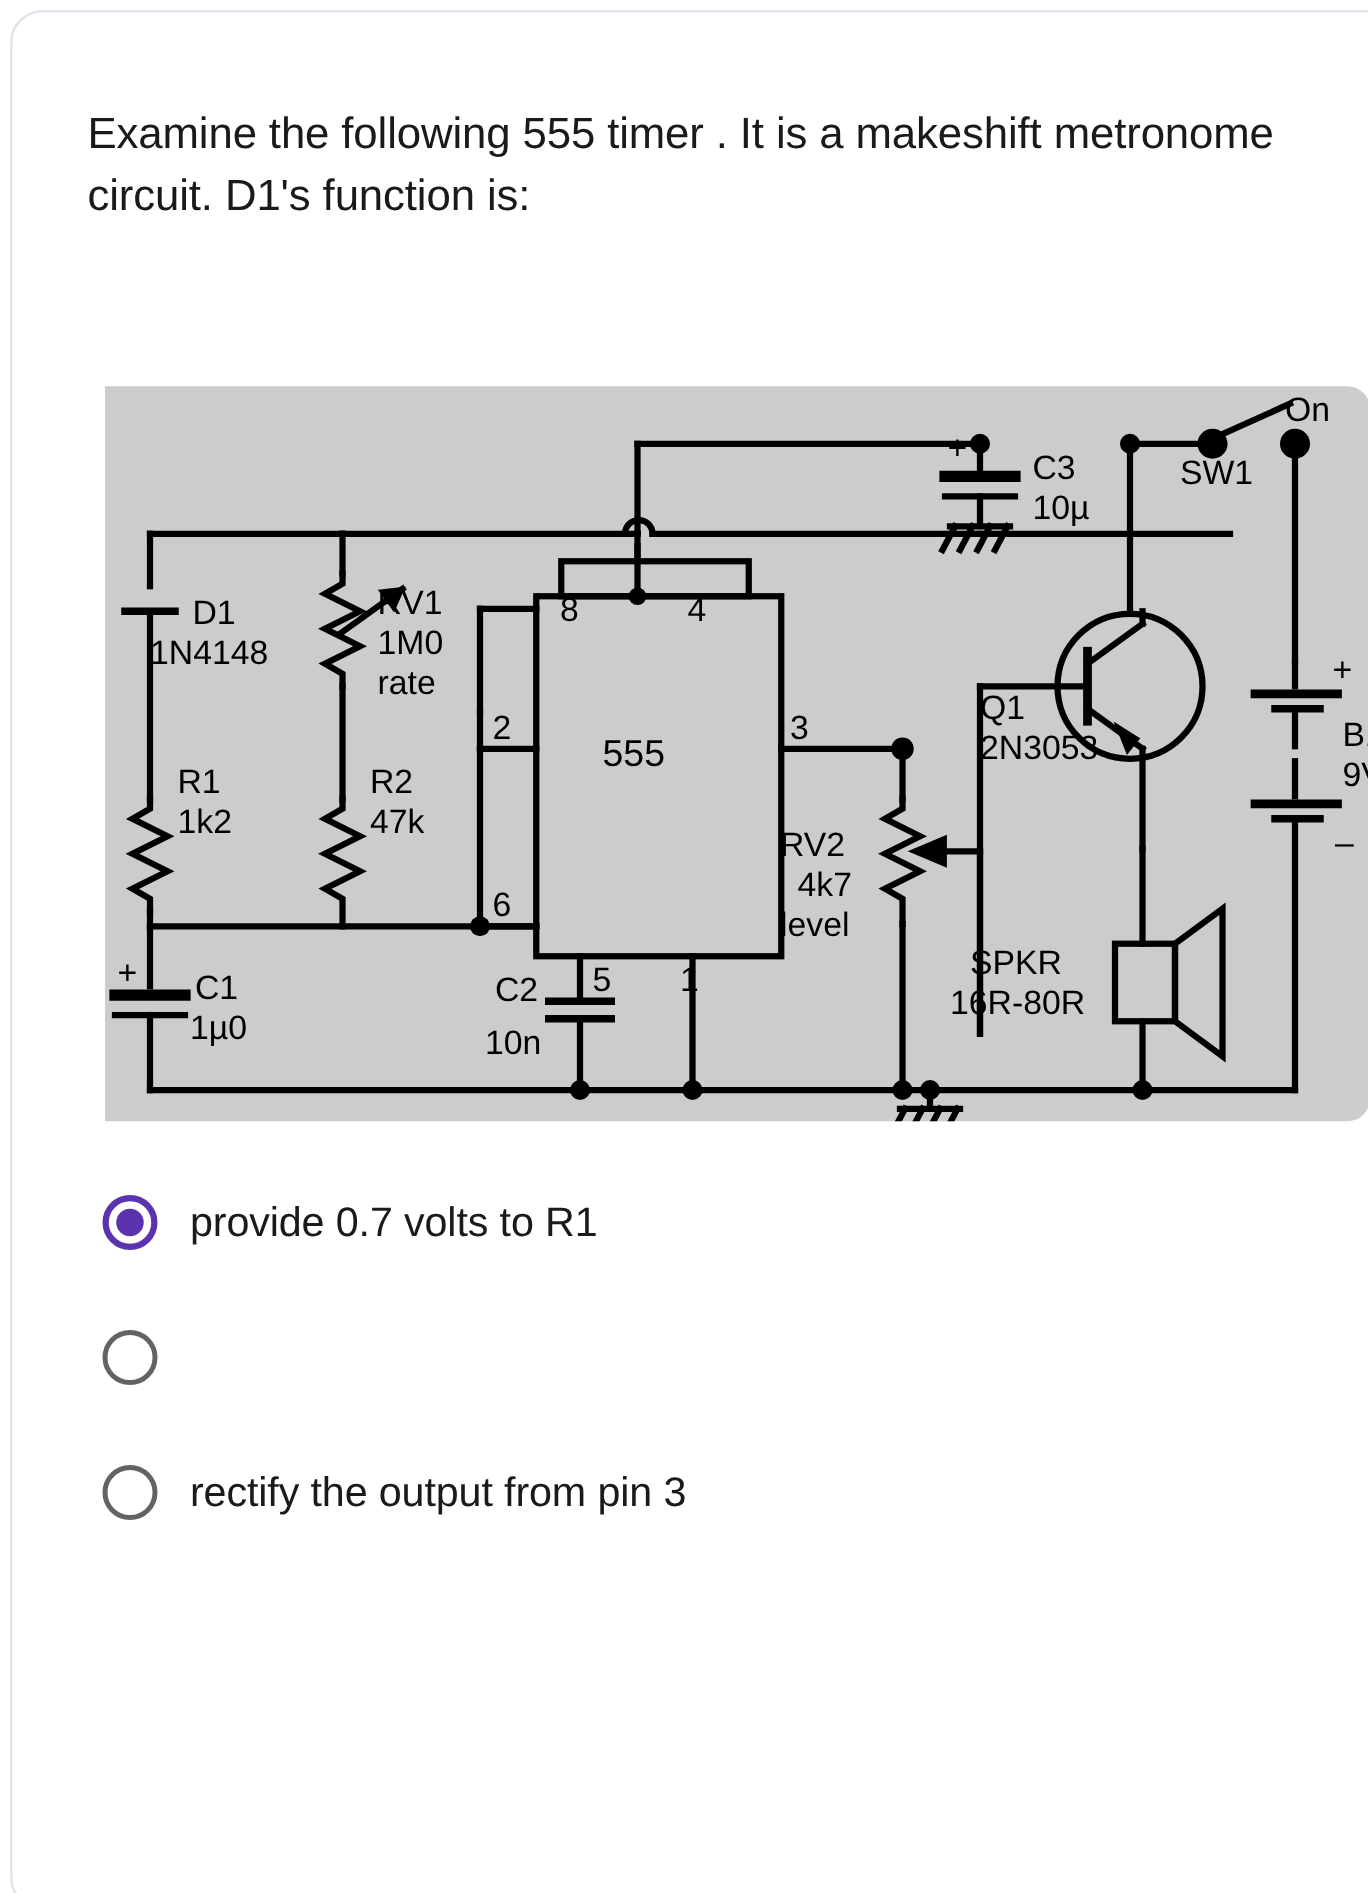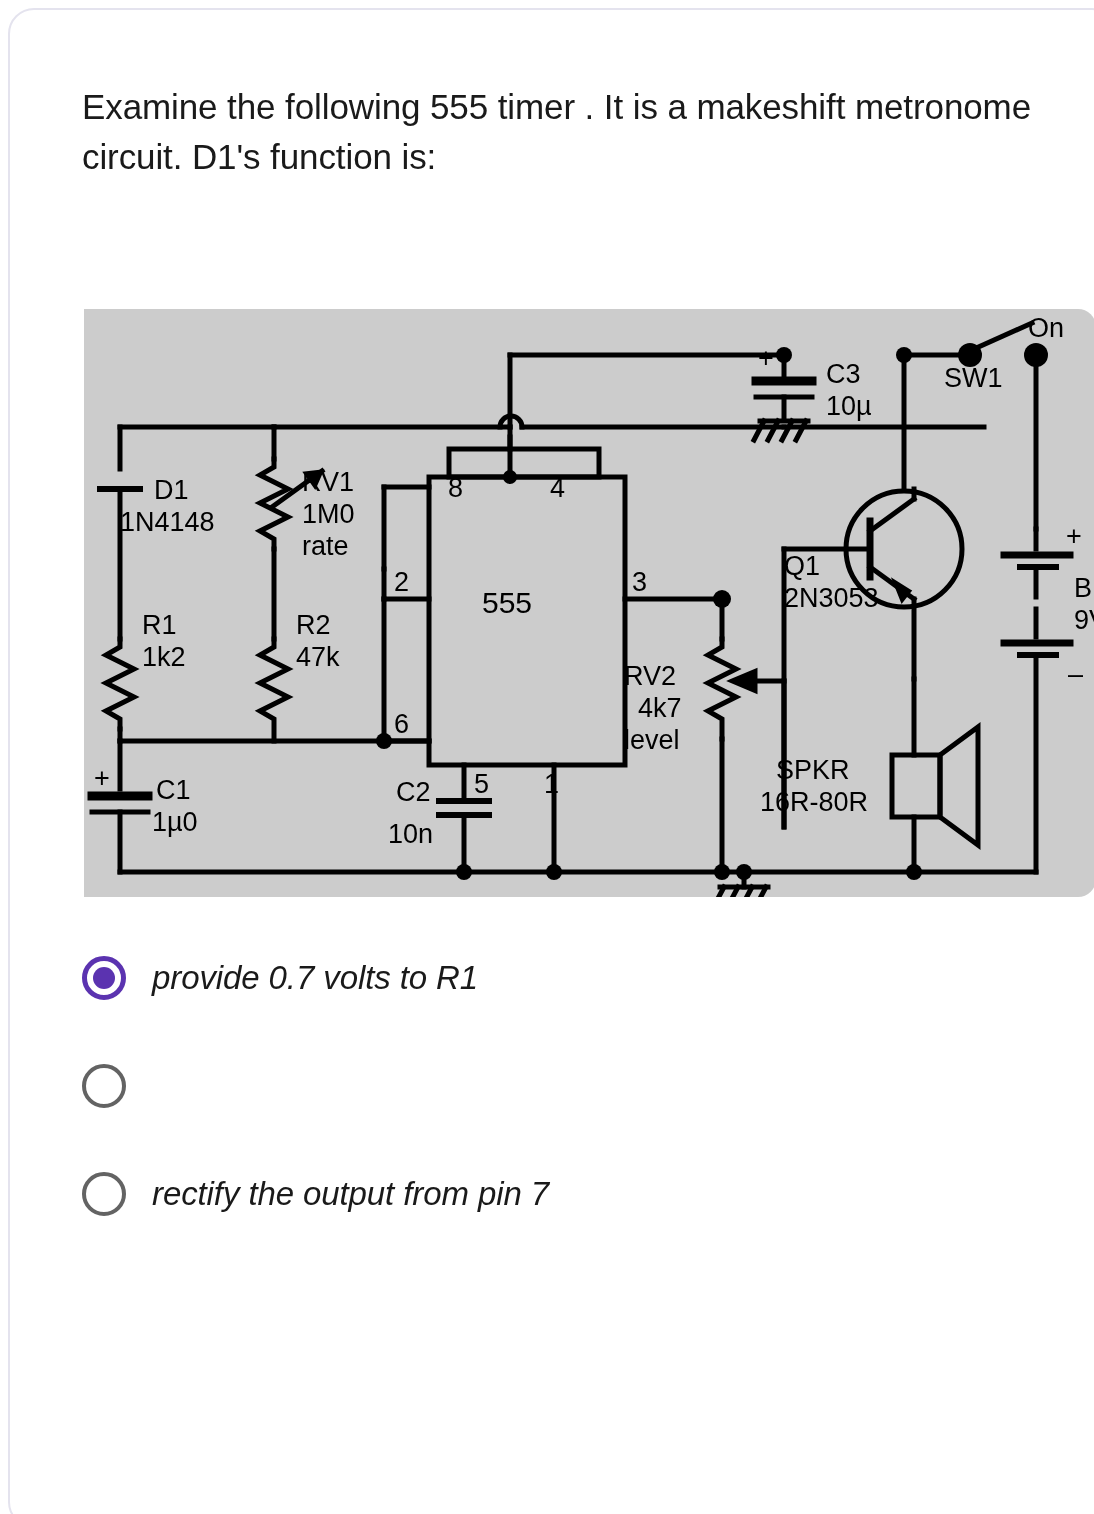--- a/index.html
+++ b/index.html
@@ -19,21 +19,21 @@
     top: 8px;
     width: 1110px;
     height: 1520px;
     background: #ffffff;
     border: 2px solid #e4e3ee;
     border-radius: 26px;
     box-sizing: border-box;
   }
   .question {
     position: absolute;
-    left: 72px;
+    left: 60px;
     top: 72px;
     width: 1000px;
     font-size: 35px;
     line-height: 1.42;
     color: #1a1a1a;
     letter-spacing: -0.1px;
   }
   .diagram-wrap {
     position: absolute;
     left: 74px;
@@ -59,21 +59,20 @@
     position: absolute;
     left: 72px;
     top: 920px;
     width: 1010px;
   }
   .option {
     display: flex;
     align-items: center;
     min-height: 96px;
     margin-bottom: 12px;
-    font-style: italic;
   }
   .radio {
     flex: 0 0 auto;
     width: 44px;
     height: 44px;
     border-radius: 50%;
     box-sizing: border-box;
     border: 4px solid #636363;
     margin-right: 26px;
     position: relative;
@@ -317,18 +316,18 @@
       <div class="radio selected"></div>
       <div class="option-label">provide 0.7 volts to R1</div>
     </div>
 
     <div class="option">
       <div class="radio"></div>
     </div>
 
     <div class="option">
       <div class="radio"></div>
-      <div class="option-label">rectify the output from pin 7</div>
+      <div class="option-label">rectify the output from pin 3</div>
     </div>
 
 
   </div>
 </div>
 
 </body></html>

